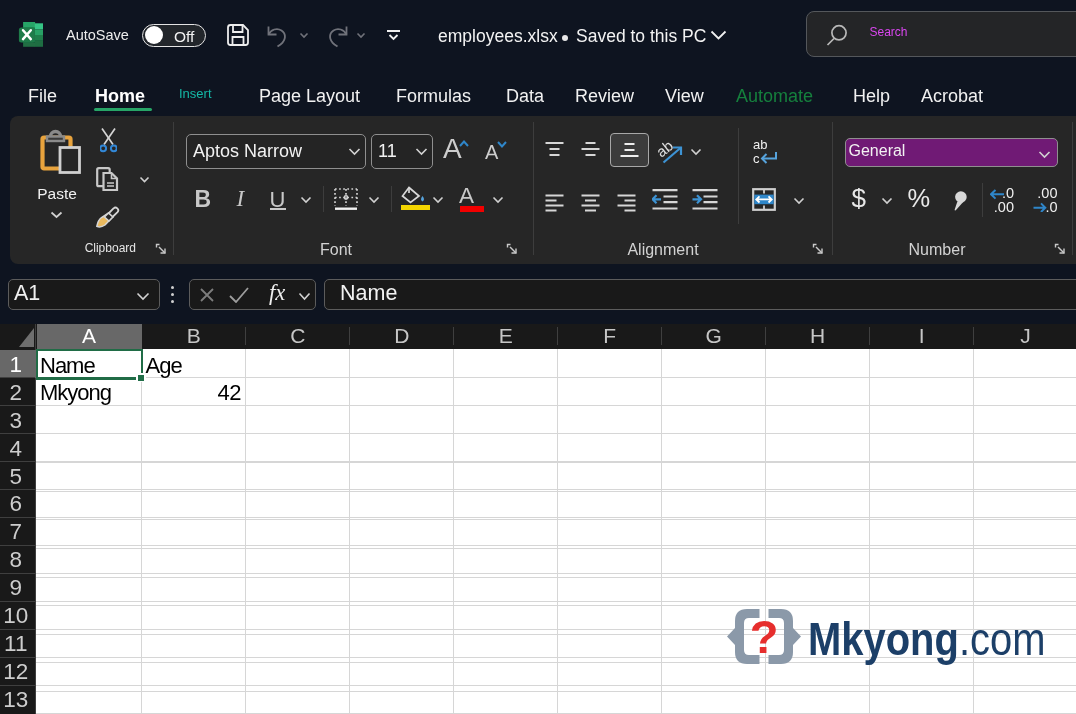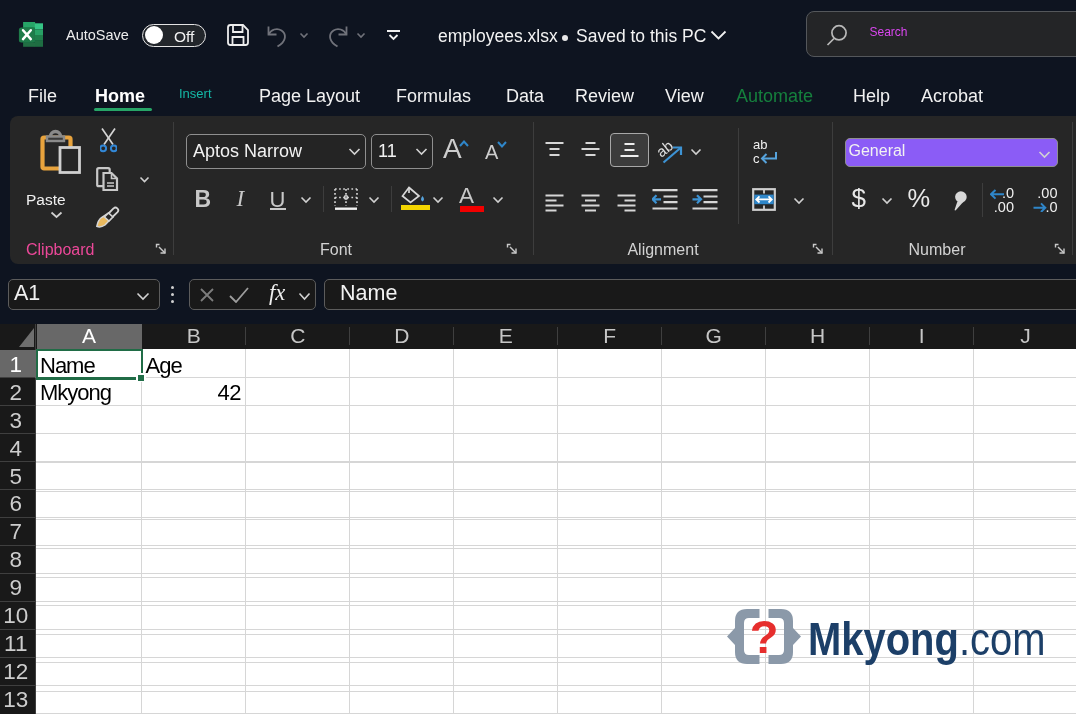--- a/index.html
+++ b/index.html
@@ -95,21 +95,21 @@
   <div class="abs" id="ribbon" style="left:10px;top:116px;width:1066px;height:148px;background:#262626;border-radius:8px 0 0 8px;">
   </div>
   <div id="ribbon-content">
 
     <svg class="abs" style="left:38px;top:127px;" width="44" height="48" viewBox="0 0 44 48">
       <rect x="4.5" y="10.5" width="28" height="31" rx="1.5" fill="none" stroke="#e8a33d" stroke-width="4.2"></rect>
       <path d="M12.5 9.5 a5 5 0 0 1 10 0" fill="none" stroke="#8a8a8a" stroke-width="3.4"></path>
       <rect x="9" y="9.5" width="17" height="4.5" fill="#3a3a3a" stroke="#8a8a8a" stroke-width="2.4"></rect>
       <rect x="22" y="20.5" width="19.5" height="25" fill="#262626" stroke="#d0d0d0" stroke-width="2.8"></rect>
     </svg>
-    <div class="txt" style="left:26px;top:185px;width:62px;font-size:15.5px;color:#f0f0f0;margin-top:6px;">Paste</div>
+    <div class="txt" style="left:26px;top:185px;width:62px;text-align:center;font-size:15.5px;color:#f0f0f0;">Paste</div>
     <svg class="abs" style="left:50px;top:211px;" width="13" height="8" viewBox="0 0 13 8" fill="none" stroke="#d0d0d0" stroke-width="1.7">
         <path d="M1.5 1.5 L6.5 6 L11.5 1.5"></path>
       </svg>
 
     <svg class="abs" style="left:100px;top:128px;" width="17" height="25" viewBox="0 0 17 25">
       <path d="M2 0.5 L13 16.5" stroke="#d5d5d5" stroke-width="1.7" fill="none"></path>
       <path d="M15 0.5 L4 16.5" stroke="#d5d5d5" stroke-width="1.7" fill="none"></path>
       <circle cx="3.2" cy="20.3" r="2.9" fill="none" stroke="#3287d6" stroke-width="2"></circle>
       <circle cx="13.8" cy="20.3" r="2.9" fill="none" stroke="#3287d6" stroke-width="2"></circle>
     </svg>
@@ -122,21 +122,21 @@
     </svg>
     <svg class="abs" style="left:139px;top:176px;" width="11" height="8" viewBox="0 0 11 8" fill="none" stroke="#d0d0d0" stroke-width="1.6">
         <path d="M1.5 1.5 L5.5 5.5 L9.5 1.5"></path>
       </svg>
 
     <svg class="abs" style="left:96px;top:206px;" width="25" height="22" viewBox="0 0 25 22">
       <path d="M12.5 7.5 L17.5 2.5 a2.6 2.6 0 0 1 4 3.6 L16.5 11" fill="none" stroke="#d5d5d5" stroke-width="1.8"></path>
       <path d="M12.5 7 L16.8 11 L9 19 C6 21 3 21.3 0.8 20.3 C1.6 16.5 2.6 13.5 5.5 11.5 Z" fill="#eab95e" stroke="#d5d5d5" stroke-width="1.5"></path>
       <path d="M12.5 7 L16.8 11 L13 15 L8.5 11 Z" fill="#262626" stroke="#d5d5d5" stroke-width="1.5"></path>
     </svg>
-    <div class="txt" style="left:26px;top:241px;width:110px;text-align:left;font-size:16px;color:#ec4899;">Clipboard</div>
+    <div class="txt" style="left:26px;top:241px;width:110px;text-align:right;font-size:12px;color:#e5e5e5;">Clipboard</div>
     <svg class="abs" style="left:155px;top:243px;" width="12" height="12" viewBox="0 0 12 12" fill="none" stroke="#c9c9c9" stroke-width="1.4">
       <path d="M1.5 4.5 V1.5 H4.5"></path>
         <path d="M4 4 L10 10"></path>
         <path d="M10 5.5 V10 H5.5"></path>
     </svg>
     <div class="abs" style="left:173px;top:122px;width:1px;height:133px;background:#3d3d3d;"></div>
 
     <div class="abs" style="left:186px;top:134px;width:180px;height:34.5px;border:1px solid #8f8f8f;border-radius:5px;background:#242424;">
       <div class="txt" style="left:6px;top:6px;font-size:18px;color:#f2f2f2;">Aptos Narrow</div>
       <svg class="abs" style="left:161px;top:13px;" width="13" height="8" viewBox="0 0 13 8" fill="none" stroke="#d2d2d2" stroke-width="1.6">
@@ -259,21 +259,21 @@
         <path d="M1.5 1.5 L6 6 L10.5 1.5"></path>
       </svg>
     <div class="txt" style="left:613px;top:241px;width:100px;text-align:center;font-size:16px;color:#d2d2d2;">Alignment</div>
     <svg class="abs" style="left:812px;top:243px;" width="12" height="12" viewBox="0 0 12 12" fill="none" stroke="#c9c9c9" stroke-width="1.4">
       <path d="M1.5 4.5 V1.5 H4.5"></path>
         <path d="M4 4 L10 10"></path>
         <path d="M10 5.5 V10 H5.5"></path>
     </svg>
     <div class="abs" style="left:832px;top:122px;width:1px;height:133px;background:#3d3d3d;"></div>
 
-    <div class="abs" style="left:845px;top:137.5px;width:213px;height:29.5px;border:1px solid #8f8f8f;border-radius:5px;background:#8b5cf6;">
+    <div class="abs" style="left:845px;top:137.5px;width:213px;height:29.5px;border:1px solid #8f8f8f;border-radius:5px;background:#701a75;">
       <div class="txt" style="left:2.5px;top:3.5px;font-size:16px;color:#f2f2f2;">General</div>
       <svg class="abs" style="left:192px;top:12px;" width="13" height="8" viewBox="0 0 13 8" fill="none" stroke="#d2d2d2" stroke-width="1.6">
           <path d="M1.5 1 L6.5 6 L11.5 1"></path>
         </svg>
     </div>
     <div class="txt" style="left:851.5px;top:183px;font-size:26px;font-weight:300;color:#e8e8e8;">$</div>
     <svg class="abs" style="left:881px;top:196.5px;" width="12" height="8" viewBox="0 0 12 8" fill="none" stroke="#d0d0d0" stroke-width="1.7">
         <path d="M1.5 1.5 L6 6 L10.5 1.5"></path>
       </svg>
     <div class="txt" style="left:907.5px;top:184px;font-size:25.5px;font-weight:300;color:#e8e8e8;">%</div>

